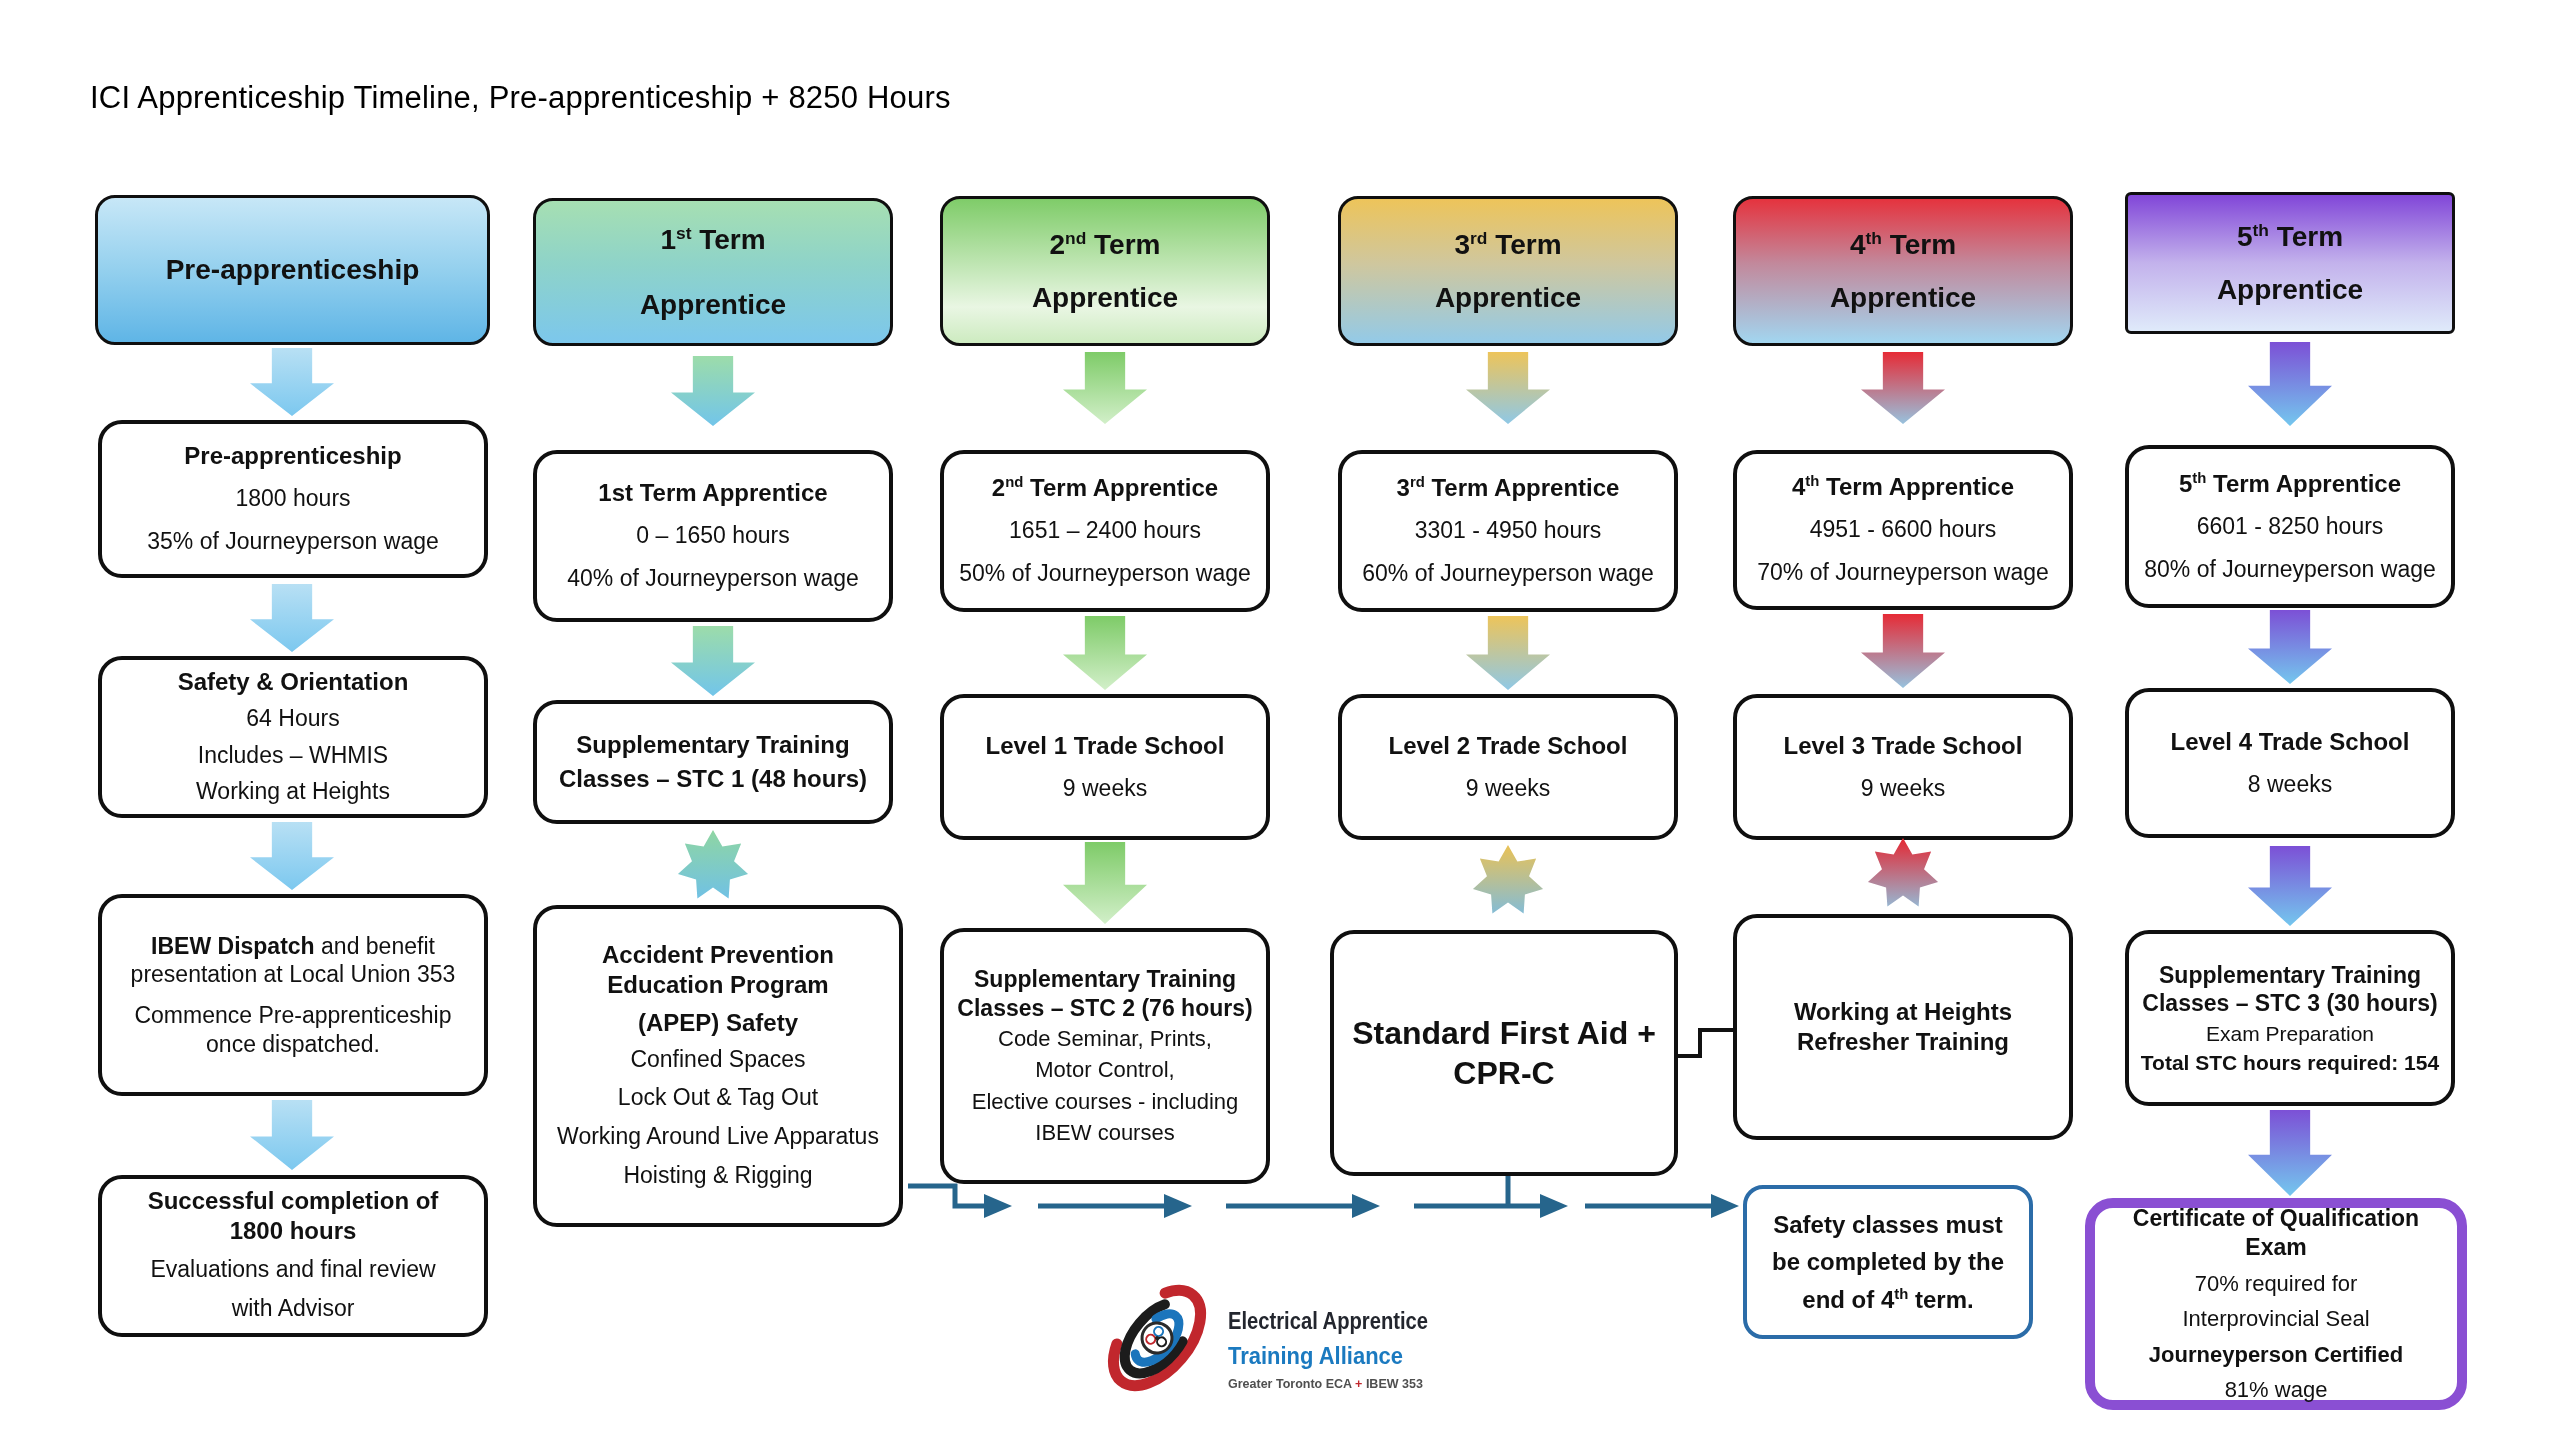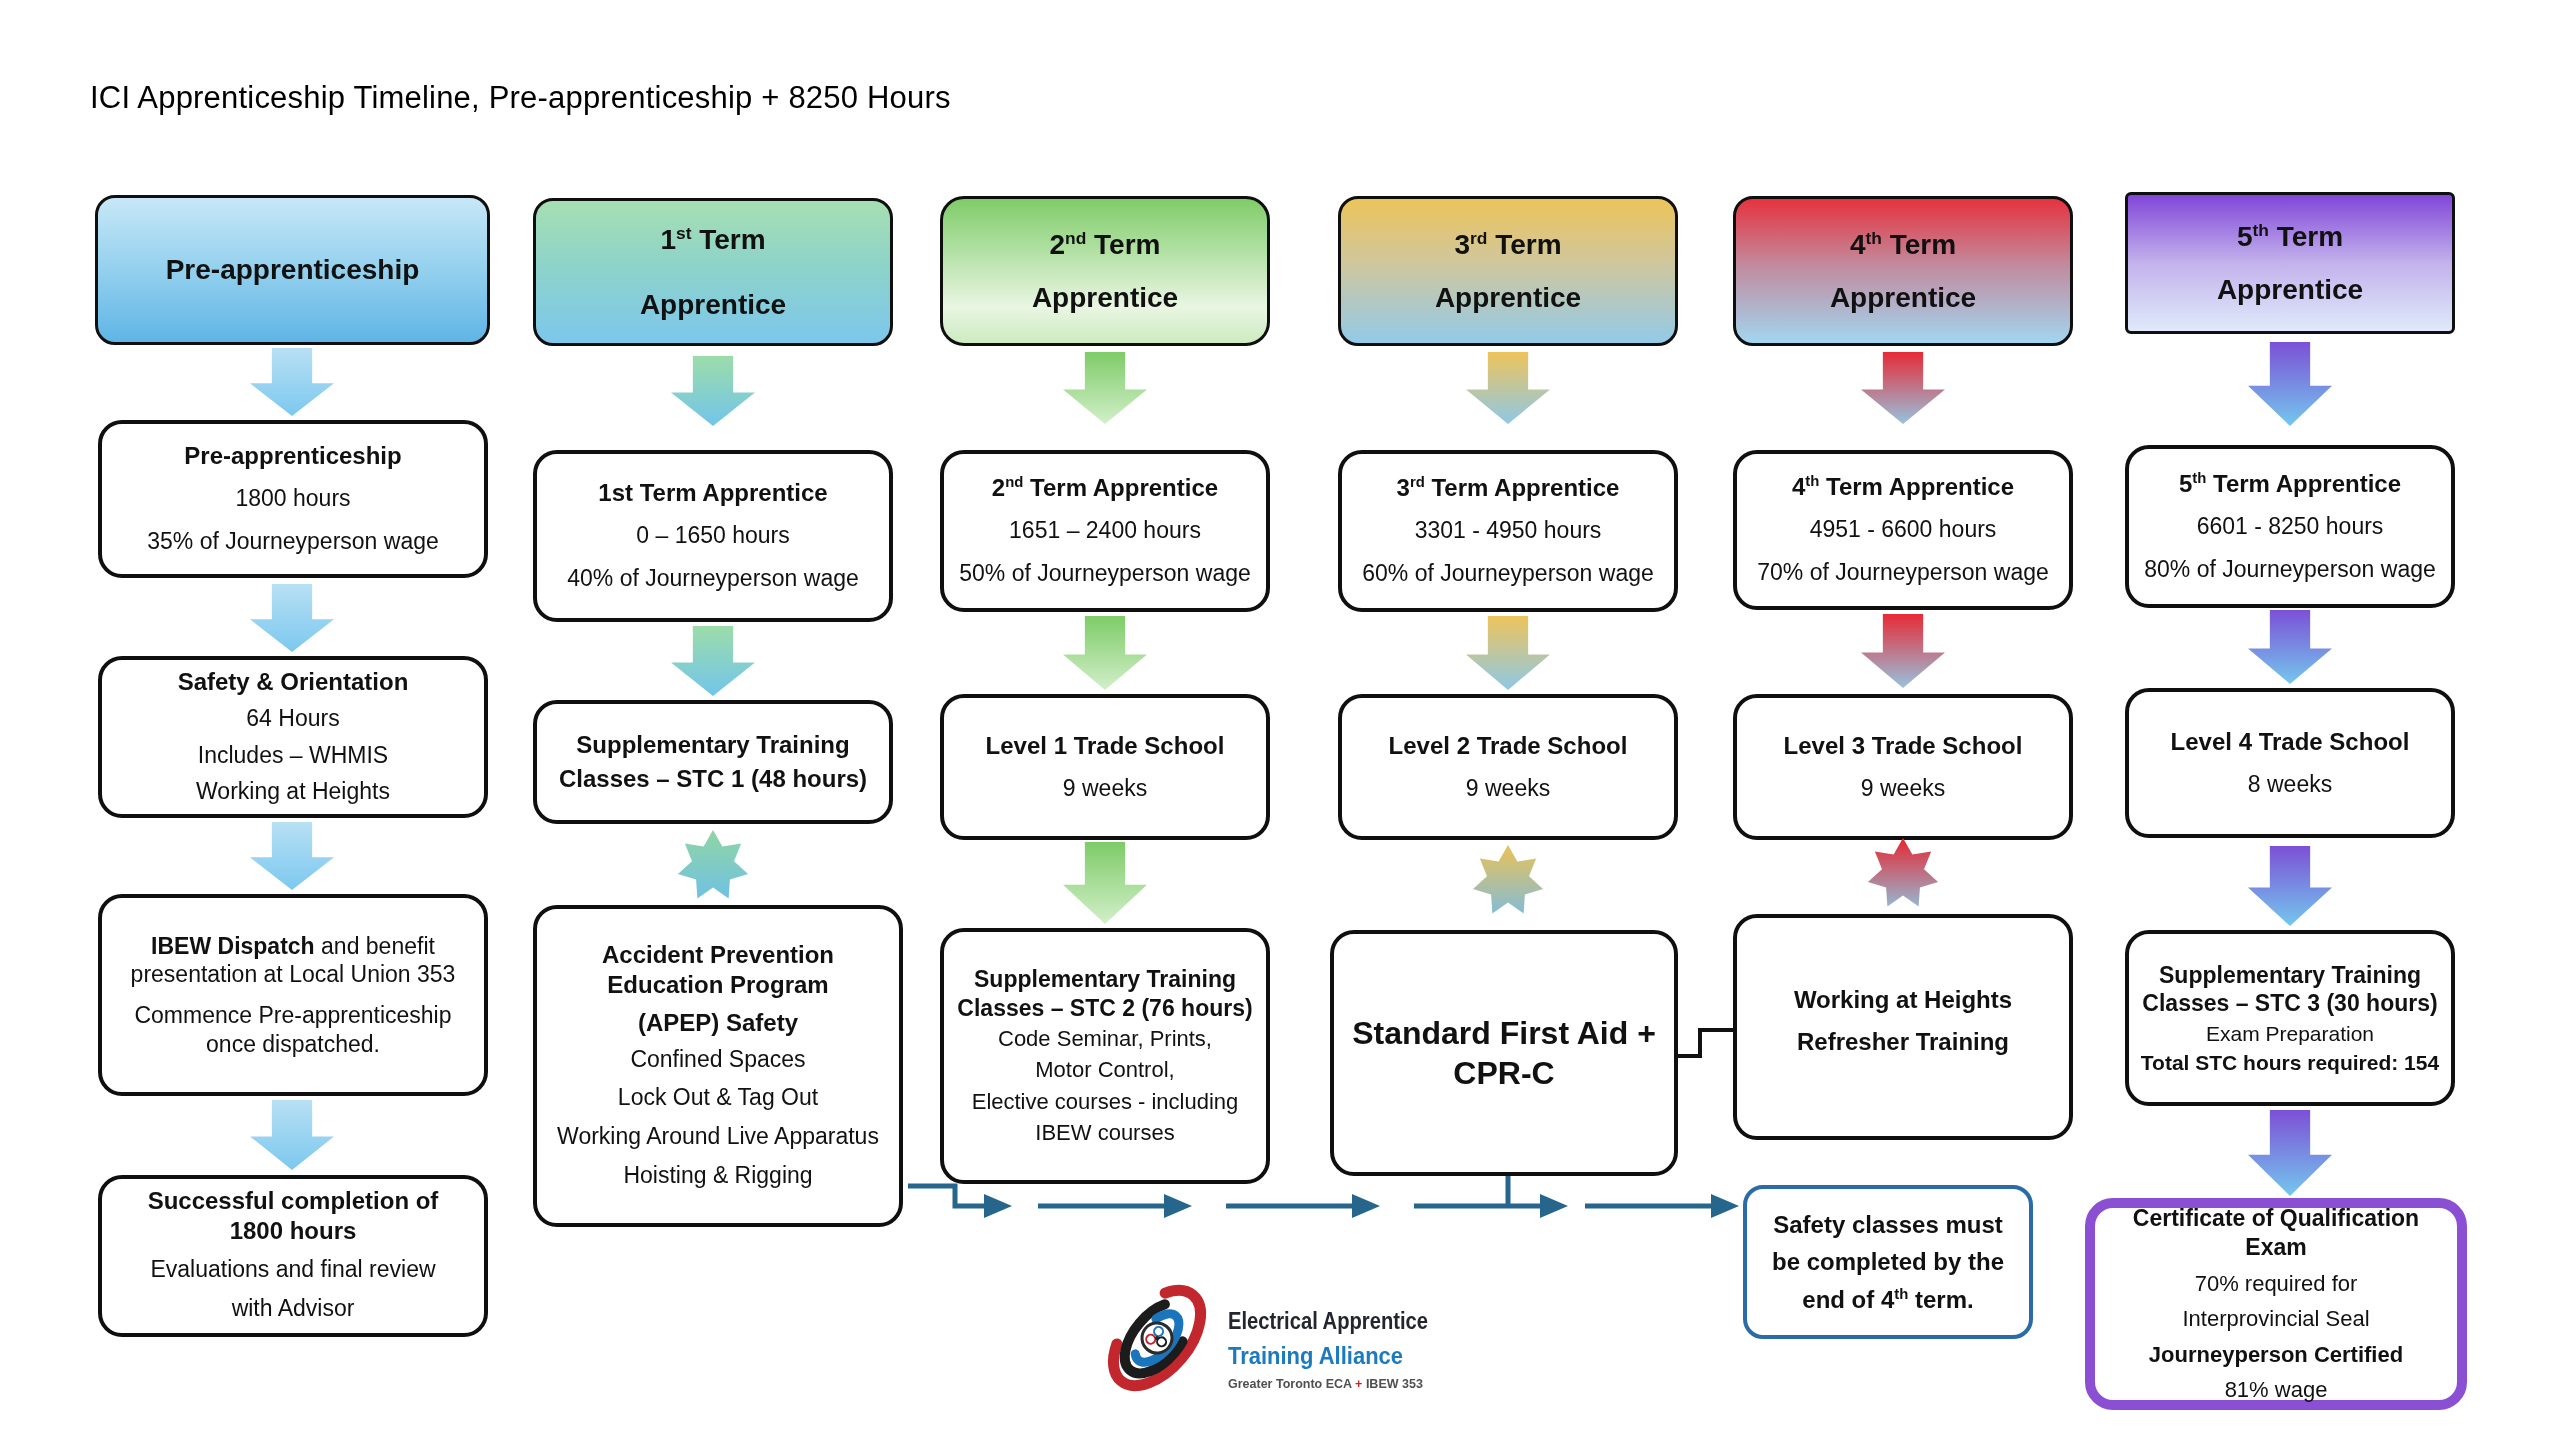--- a/index.html
+++ b/index.html
@@ -9,21 +9,21 @@
   .hdr{position:absolute;box-sizing:border-box;border:3px solid #0f0f0f;border-radius:20px;
        display:flex;flex-direction:column;align-items:center;justify-content:center;
        font-weight:700;font-size:28px;text-align:center;line-height:1.9;}
   .box{position:absolute;box-sizing:border-box;background:#fff;border:4px solid #0f0f0f;border-radius:24px;
        display:flex;flex-direction:column;align-items:center;justify-content:center;text-align:center;padding:10px 14px;}
   .bt{font-weight:700;font-size:24px;margin:6px 0;line-height:1.25;}
   .bl{font-size:23px;margin:7px 0;line-height:1.25;}
   sup{font-size:.62em;}
   .g1{background:linear-gradient(180deg,#c7e7f7,#94d0ee 50%,#5fb5e6);}
   .g2{background:linear-gradient(180deg,#a6dfb2,#8ed3c9 45%,#7cc7ec);gap:12px;}
-  .g3{background:linear-gradient(180deg,#7fcc69,#e9f6e3 75%,#cdebc0);border-radius:24px;}
+  .g3{background:linear-gradient(180deg,#7fcc69,#e9f6e3 75%,#cdebc0);}
   .g4{background:linear-gradient(180deg,#edc45a,#cfc79e 45%,#93cae8);}
   .g5{background:linear-gradient(180deg,#e5333e,#c2899c 45%,#a2d6f0);}
   .g6{background:linear-gradient(180deg,#8146d8,#c3b2ec 50%,#dfeafa);border-radius:6px;}
   .arrow{position:absolute;width:84px;height:74px;
          clip-path:polygon(26% 0,74% 0,74% 52%,100% 52%,50% 100%,0 52%,26% 52%);}
   .a1{background:linear-gradient(180deg,#b8e0f4,#7cc8ef);}
   .a2{background:linear-gradient(180deg,#9cdcaa,#72c5ea);}
   .a3{background:linear-gradient(180deg,#7ecb68,#d2efc9);}
   .a4{background:linear-gradient(180deg,#edc45a,#8fc8e6);}
   .a5{background:linear-gradient(180deg,#e62b36,#97c2de);}
@@ -177,21 +177,21 @@
   <div class="arrow a5" style="left:1861px;top:614px;height:74px"></div>
 
   <div class="box" style="left:1733px;top:694px;width:340px;height:146px">
     <div class="bt">Level 3 Trade School</div>
     <div class="bl">9 weeks</div>
   </div>
   <div class="star s5" style="left:1867px;top:838px"></div>
 
   <div class="box" style="left:1733px;top:914px;width:340px;height:226px">
     <div class="bt" style="margin:0">Working at Heights</div>
-    <div class="bt" style="margin:12px">Refresher Training</div>
+    <div class="bt" style="margin:0">Refresher Training</div>
   </div>
 
   <div class="box note" style="left:1743px;top:1185px;width:290px;height:154px">
     <div>Safety classes must</div>
     <div>be completed by the</div>
     <div><span>end of 4</span><sup>th</sup><span> term.</span></div>
   </div>
 
   <div class="hdr g6" style="left:2125px;top:192px;width:330px;height:142px">
     <div><span>5</span><sup>th</sup><span> Term</span></div>

